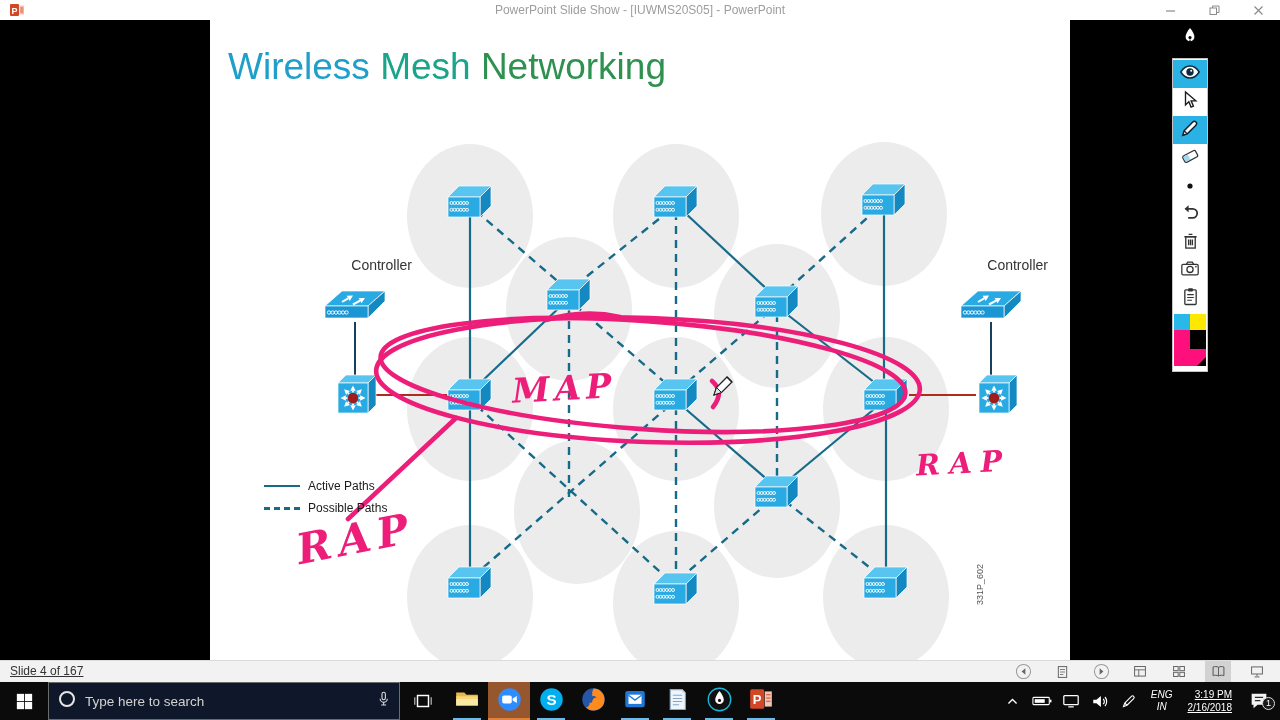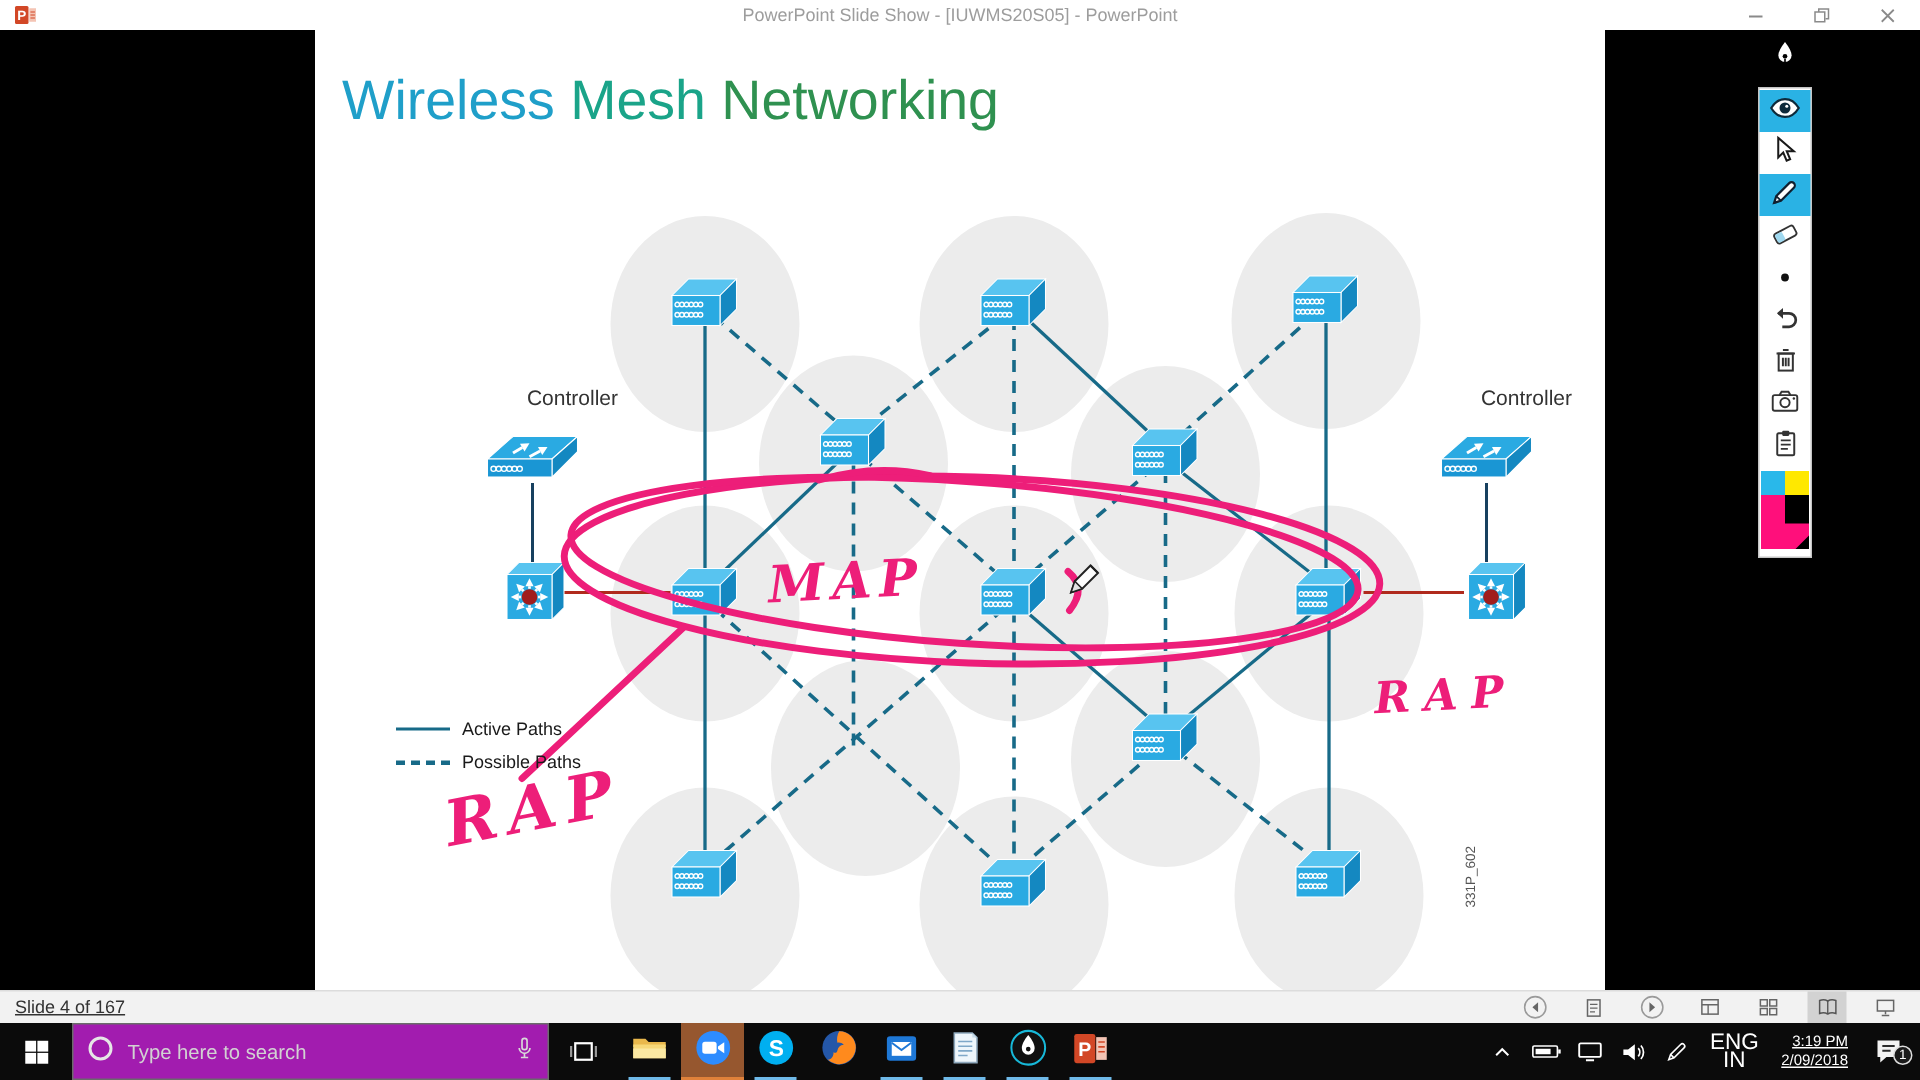--- a/index.html
+++ b/index.html
@@ -43,30 +43,30 @@
   
   #statusbar { position:absolute; left:0; top:660px; width:1280px; height:22px; background:#f2f2f2; border-top:1px solid #dcdcdc; }
   #statusbar .sb-text { position:absolute; left:10px; top:0; line-height:21px; font-size:12px; color:#333;text-decoration:underline; }
   #statusbar .sb-icons { position:absolute; right:10px; top:0; height:21px; display:flex; align-items:center; gap:13px; }
   .sb-icon { width:26px; height:21px; display:flex; align-items:center; justify-content:center; }
   .sb-icon.hl { background:#d2d2d2; }
 
   
   #taskbar { position:absolute; left:0; top:682px; width:1280px; height:38px; background:#0b0b0b; display:flex; align-items:stretch; }
   #start-btn { width:48px; display:flex; align-items:center; justify-content:center; }
-  #search-box { width:318px; margin:0; background:#a21caf; border:1px solid #6b6b6b; display:flex; align-items:center; padding:0 8px; gap:8px; }
+  #search-box { width:352px; margin:0; background:#0f172a; border:1px solid #6b6b6b; display:flex; align-items:center; padding:0 8px; gap:8px; }
   #search-box .ph { flex:1; font-size:13.5px; color:#d2d2d2; }
   #taskview-btn { width:46px; display:flex; align-items:center; justify-content:center; }
   .app-tile { position:relative; width:42px; display:flex; align-items:center; justify-content:center; }
   .app-tile.selected { background:#96572f; }
   .app-tile .indicator { position:absolute; bottom:0; left:7px; right:7px; height:2px; background:#6fb9e8; }
   .app-tile.selected .indicator { background:#e0813a; left:0; right:0; }
   #tray { margin-left:auto; display:flex; align-items:center; gap:9px; padding-right:6px; }
   .tray-icon { display:flex; align-items:center; justify-content:center; width:20px; }
-  #tray-lang { text-align:center; font-size:15px; color:#fff; line-height:12px; padding:0 3px; }
+  #tray-lang { text-align:center; font-size:10px; color:#fff; line-height:12px; padding:0 3px;font-style:italic; }
   #tray-clock { text-align:right; font-size:10px; color:#fff; line-height:13px; padding:0 3px;text-decoration:underline; }
   #tray-notif { position:relative; width:30px; display:flex; align-items:center; justify-content:center; }
   #tray-notif .badge { position:absolute; right:-1px; bottom:2px; width:13px; height:13px; border-radius:50%;
     background:#1a1a1a; border:1.5px solid #ddd; color:#fff; font-size:9px; line-height:11px; text-align:center; }
 
   
   #pen-launcher { position:absolute; left:1174px; top:20px; width:32px; height:35px; background:#000;
     border-radius:5px; display:flex; align-items:center; justify-content:center; }
   #tool-panel { position:absolute; left:1172px; top:58px; width:36px; height:314px; background:#fff;
     border:1px solid #c4c4c4; display:flex; flex-direction:column; align-items:center; padding-top:1px; }
@@ -642,21 +642,21 @@
               <path d="M3 15 l1.5,-4.2 8,-8 a1.9 1.9 0 0 1 2.7 2.7 l-8,8z M4.5 10.8 l2.7 2.7" fill="none" stroke="#fff" stroke-width="1.3"></path>
             </svg>
           </span>
         </span>
       <div id="tray-lang">
         <div>ENG</div>
         <div>IN</div>
       </div>
       <div id="tray-clock">
         <div>3:19 PM</div>
-        <div>2/09/2018</div>
+        <div>2/16/2018</div>
       </div>
       <div id="tray-notif">
         <svg width="22" height="22" viewBox="0 0 24 24">
             <path d="M4 4 h16 v12 h-9.5 l-4.5 4 v-4 H4z" fill="#f2f2f2"></path>
             <path d="M7.5 8 h9 M7.5 11.5 h6" stroke="#2a2a2a" stroke-width="1.4"></path>
           </svg>
         <span class="badge">1</span>
       </div>
     </div>
   </div>

